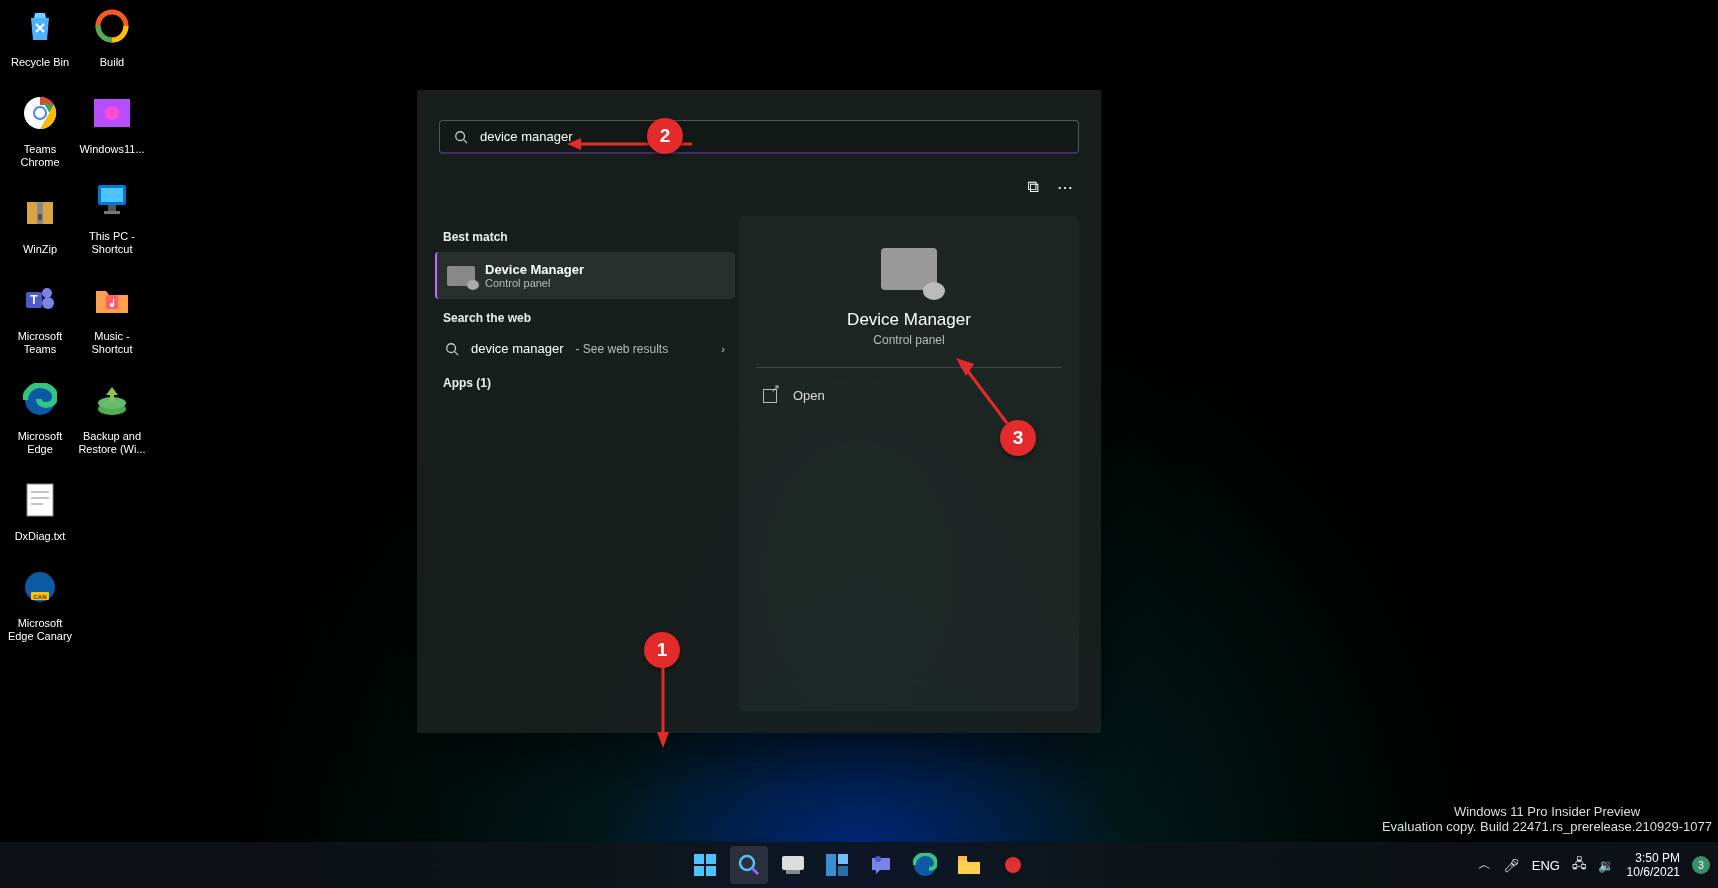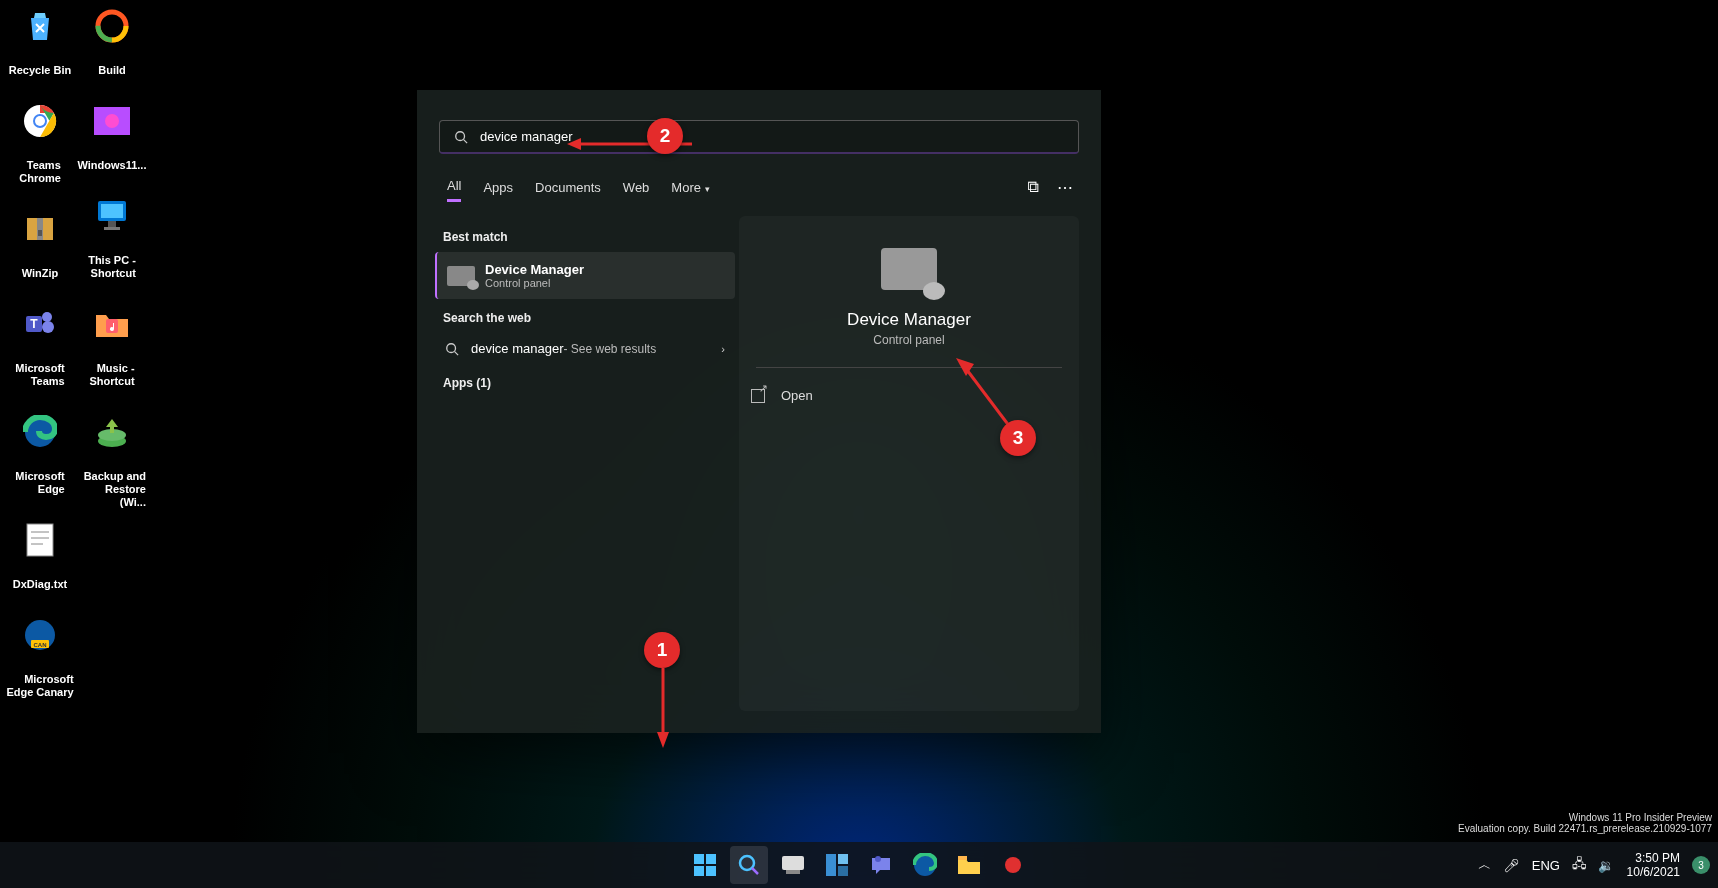--- a/index.html
+++ b/index.html
@@ -17,24 +17,24 @@
   .wallpaper::before {
     content:"";
     position:absolute; inset:0;
     background: radial-gradient(circle 420px at 50% 55%, rgba(255,255,255,0.12) 0%, rgba(0,255,180,0.08) 8%, rgba(0,0,0,0) 55%);
   }
 
   
   .desktop { position: absolute; top: 2px; left: 4px; z-index: 1; display: flex; flex-direction: column; flex-wrap: wrap; align-content: flex-start; height: 740px; }
   .desktop-icon { width: 68px; margin: 4px 2px 20px 2px; display: flex; flex-direction: column; align-items: center; cursor: pointer; }
   .desktop-icon .ico { width: 40px; height: 40px; display:flex;align-items:center;justify-content:center; font-size:32px; }
-  .desktop-icon .lbl { margin-top: 18px; font-size: 11px; line-height: 13px; text-align: right; color: #fff; text-shadow: 0 0 3px #000; white-space: pre-line; font-weight: bold; }
-
-  
-  .watermark { position:absolute; right:6px; bottom:54px; text-align:right; font-size:10px; color:#ddd; z-index:1; }
+  .desktop-icon .lbl { margin-top: 10px; font-size: 11px; line-height: 13px; text-align: center; color: #fff; text-shadow: 0 0 3px #000; white-space: pre-line; }
+
+  
+  .watermark { position:absolute; right:6px; bottom:54px; text-align:center; font-size:13px; color:#ddd; z-index:1; }
 
   
   .flyout {
     position: absolute;
     left: 417px; top: 90px; width: 684px; height: 643px;
     background: rgba(26,33,31,0.9);
     backdrop-filter: blur(30px);
     border-radius: 0;
     z-index: 5;
     box-shadow: 0 20px 60px rgba(0,0,0,0.6);
@@ -59,33 +59,33 @@
     display:flex; align-items:center; padding:10px 10px;
     background: rgba(255,255,255,0.08); border-left:2px solid #c070ff;
     border-radius:4px; cursor:pointer;
   }
   .best-match-item .bm-icon { width:28px;height:20px;margin-right:10px; background:#888; border-radius:2px; position:relative;}
   .best-match-item .bm-icon::after{content:"";position:absolute;right:-4px;bottom:-4px;width:12px;height:10px;background:#aaa;border-radius:50%;}
   .bm-title { font-size:13px; font-weight:600; }
   .bm-sub { font-size:11px; color:#bbb; }
   .web-item { display:flex; align-items:center; padding:8px 10px; cursor:pointer; font-size:13px;}
   .web-item .mag { width:14px;height:14px;margin-right:12px;}
-  .web-sub { color:#bbb; font-size:12px; margin-left:0;}
+  .web-sub { color:#bbb; font-size:12px; margin-left:12px;}
   .web-chevron { margin-left:auto; font-size:11px; color:#ccc;}
   .right-pane {
     position:absolute; left:322px; top:126px; right:22px; bottom:22px;
     background: rgba(255,255,255,0.03); border-radius:6px;
     display:flex; flex-direction:column; align-items:center; padding-top:32px;
   }
   .right-pane .big-icon { width:56px;height:42px;background:#999;border-radius:4px;position:relative;margin-bottom:20px;}
   .right-pane .big-icon::after{content:"";position:absolute;right:-8px;bottom:-10px;width:22px;height:18px;background:#bbb;border-radius:50%;}
   .right-pane .title { font-size:17px; }
   .right-pane .sub { font-size:12px; color:#bbb; margin-top:3px;}
   .right-pane hr { width:90%; border:none;border-top:1px solid #444; margin:20px 0;}
-  .open-row { align-self:flex-start; margin-left:12px; display:flex; align-items:center; gap:16px; font-size:13px; cursor:pointer; color:#ddd;}
+  .open-row { align-self:flex-start; margin-left:24px; display:flex; align-items:center; gap:16px; font-size:13px; cursor:pointer; color:#ddd;}
   .open-row .open-icon { width:14px;height:14px;border:1.5px solid #bbb;position:relative;}
   .open-row .open-icon::after{content:"↗";position:absolute;top:-8px;right:-4px;font-size:11px;color:#bbb;}
 
   
   .anno { position:absolute; z-index:10; pointer-events:none; }
   .anno-circle { width:36px;height:36px;border-radius:50%;background:#e42b2b;color:#fff;display:flex;align-items:center;justify-content:center;font-size:19px;font-weight:600;box-shadow:0 2px 5px rgba(0,0,0,0.5);}
 
   
   .taskbar {
     position:absolute; left:0; right:0; bottom:0; height:46px;
@@ -248,27 +248,20 @@
   <div>Evaluation copy. Build 22471.rs_prerelease.210929-1077</div>
 </div>
 
 <div class="flyout">
   <div class="searchbox">
     <svg class="mag" viewBox="0 0 16 16">
         <circle cx="7" cy="7" r="5" fill="none" stroke="#ccc" stroke-width="1.5"></circle>
         <line x1="11" y1="11" x2="15" y2="15" stroke="#ccc" stroke-width="1.5"></line>
       </svg>
     <input value="device manager" style="">
-  </div>
-  <div class="tabs">
-    <div class="tab active">All</div>
-    <div class="tab">Apps</div>
-    <div class="tab">Documents</div>
-    <div class="tab">Web</div>
-    <div class="tab"><span>More</span><span class="more-chevron">▾</span></div>
   </div>
   <div class="header-actions">
     <span>⧉</span>
     <span>⋯</span>
   </div>
 
   <div class="left-col">
     <div class="section-label">Best match</div>
     <div class="best-match-item">
       <div class="bm-icon"></div>

